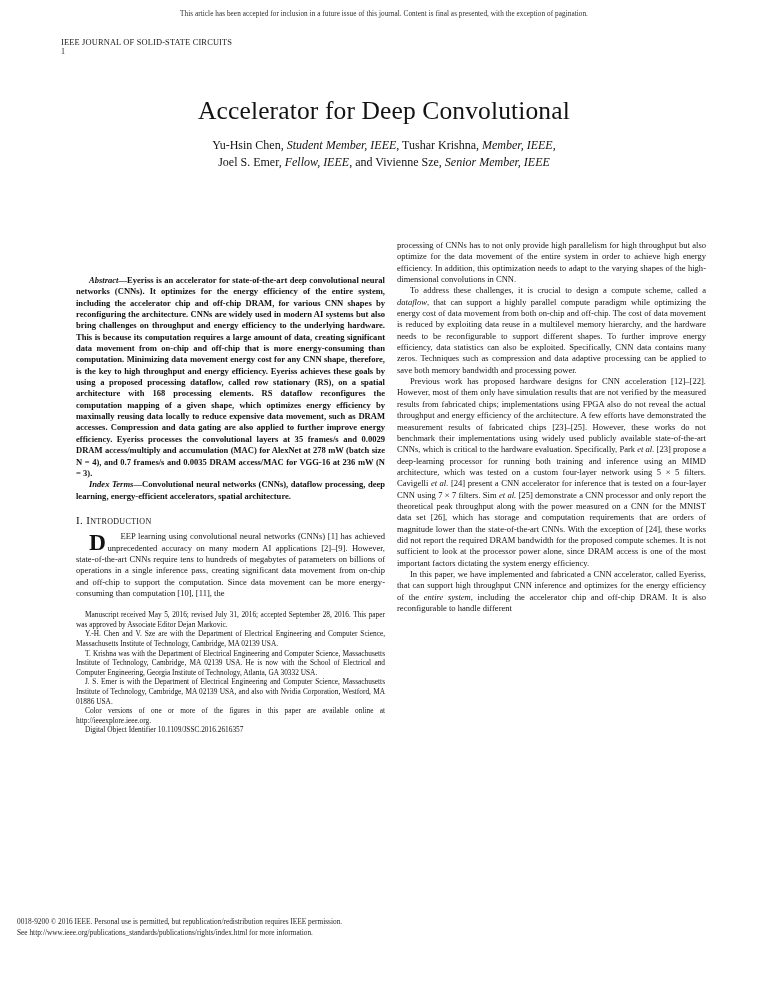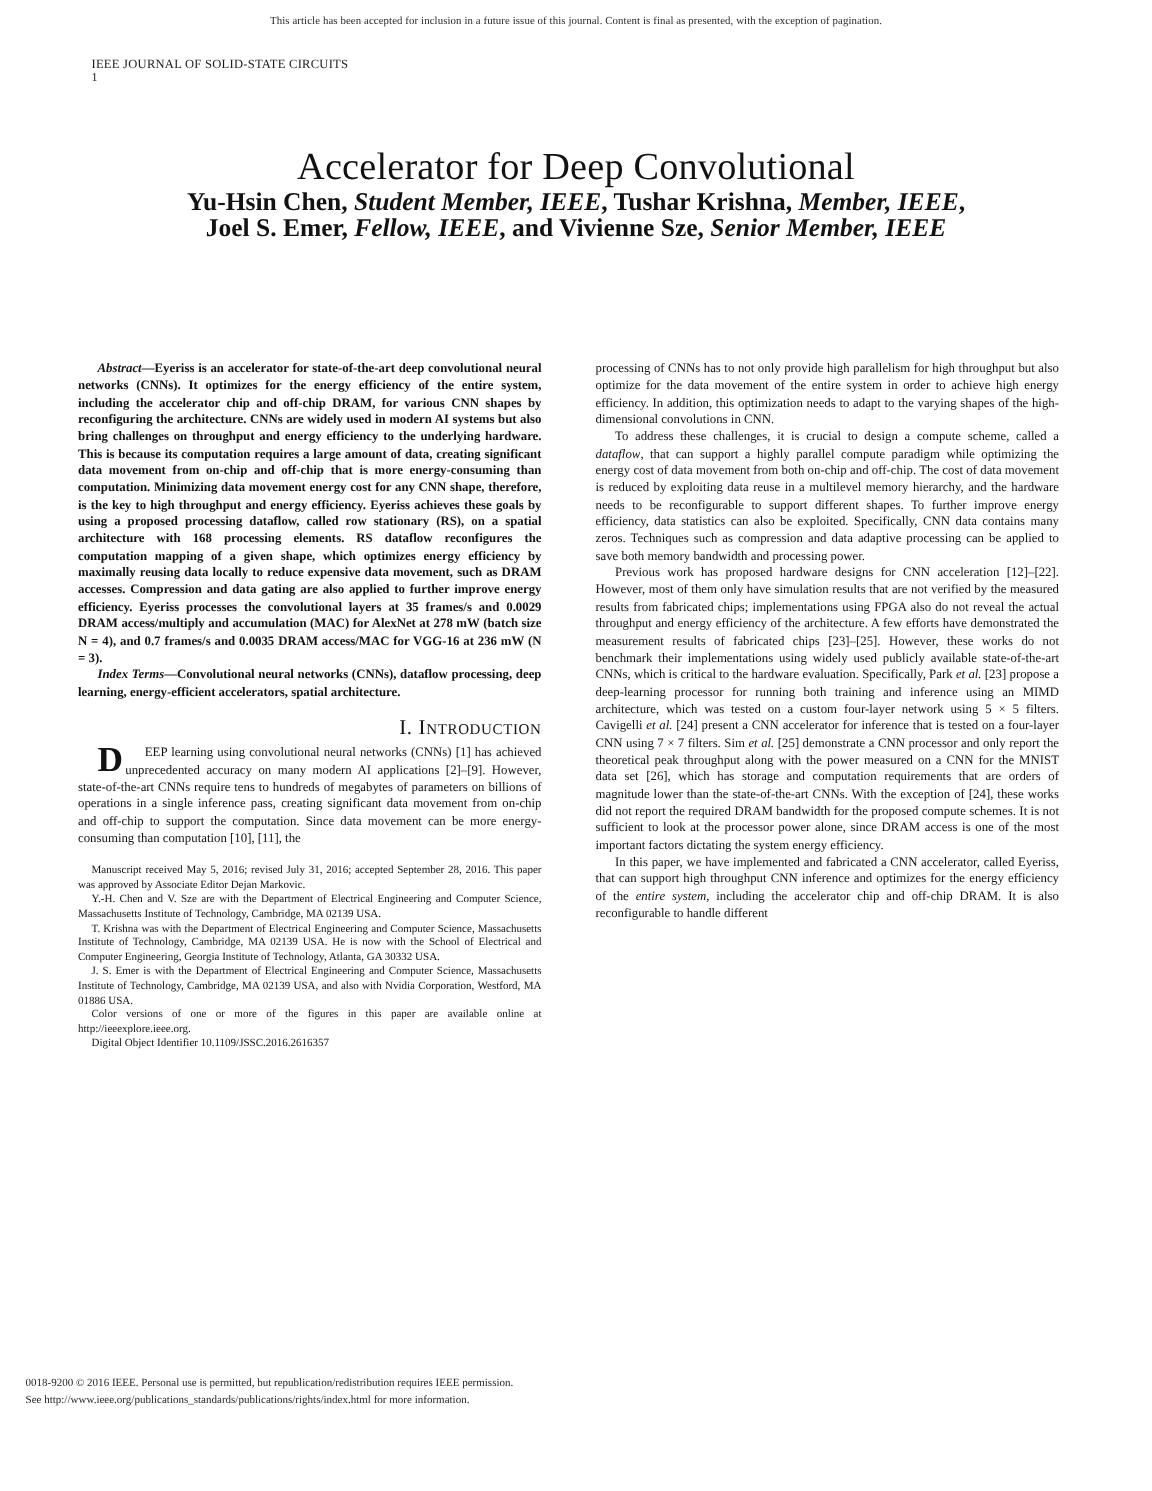--- a/index.html
+++ b/index.html
@@ -60,61 +60,60 @@
     text-align: center;
   }
   .paper-title {
     font-size: 25.5px;
     line-height: 30px;
     font-weight: normal;
     margin: 0;
     letter-spacing: 0.005em;
   }
   .authors {
-    margin-top: 1px;
-    font-size: 17px;
+    margin-top: 11px;
+    font-size: 12px;
     line-height: 16.5px;
-    font-weight: bold;
   }
   .authors .ital { font-style: italic; }
 
   
   .col {
     position: absolute;
     top: 240px;
     width: 309px;
     font-size: 8.55px;
     line-height: 11.35px;
     text-align: justify;
     text-justify: inter-word;
     hyphens: none;
   }
-  .col-left  { left: 52px; }
+  .col-left  { left: 76px; margin-top: 35px; }
   .col-right { left: 397px; }
 
   .col p {
     margin: 0;
     text-indent: 13px;
   }
   .col p.noindent { text-indent: 0; }
 
   
   .abstract, .index-terms {
     font-weight: bold;
     text-align: justify;
   }
   .abstract { text-indent: 13px; margin: 0; }
   .index-terms { text-indent: 13px; margin: 8.5px 0 0 0; }
   .lead-ital { font-style: italic; font-weight: bold; }
   .mdash { font-weight: bold; }
 
   
   .section-head {
-    text-align: right;
-    font-size: 14px;
+    text-align: left;
+    font-size: 11px;
     margin: 13px 0 5px 0;
     font-variant: small-caps;
     letter-spacing: 0.03em;
     text-indent: 0;
     font-weight: normal;
   }
   .section-head .numeral { font-variant: normal; }
 
   
   .dropcap-para {

